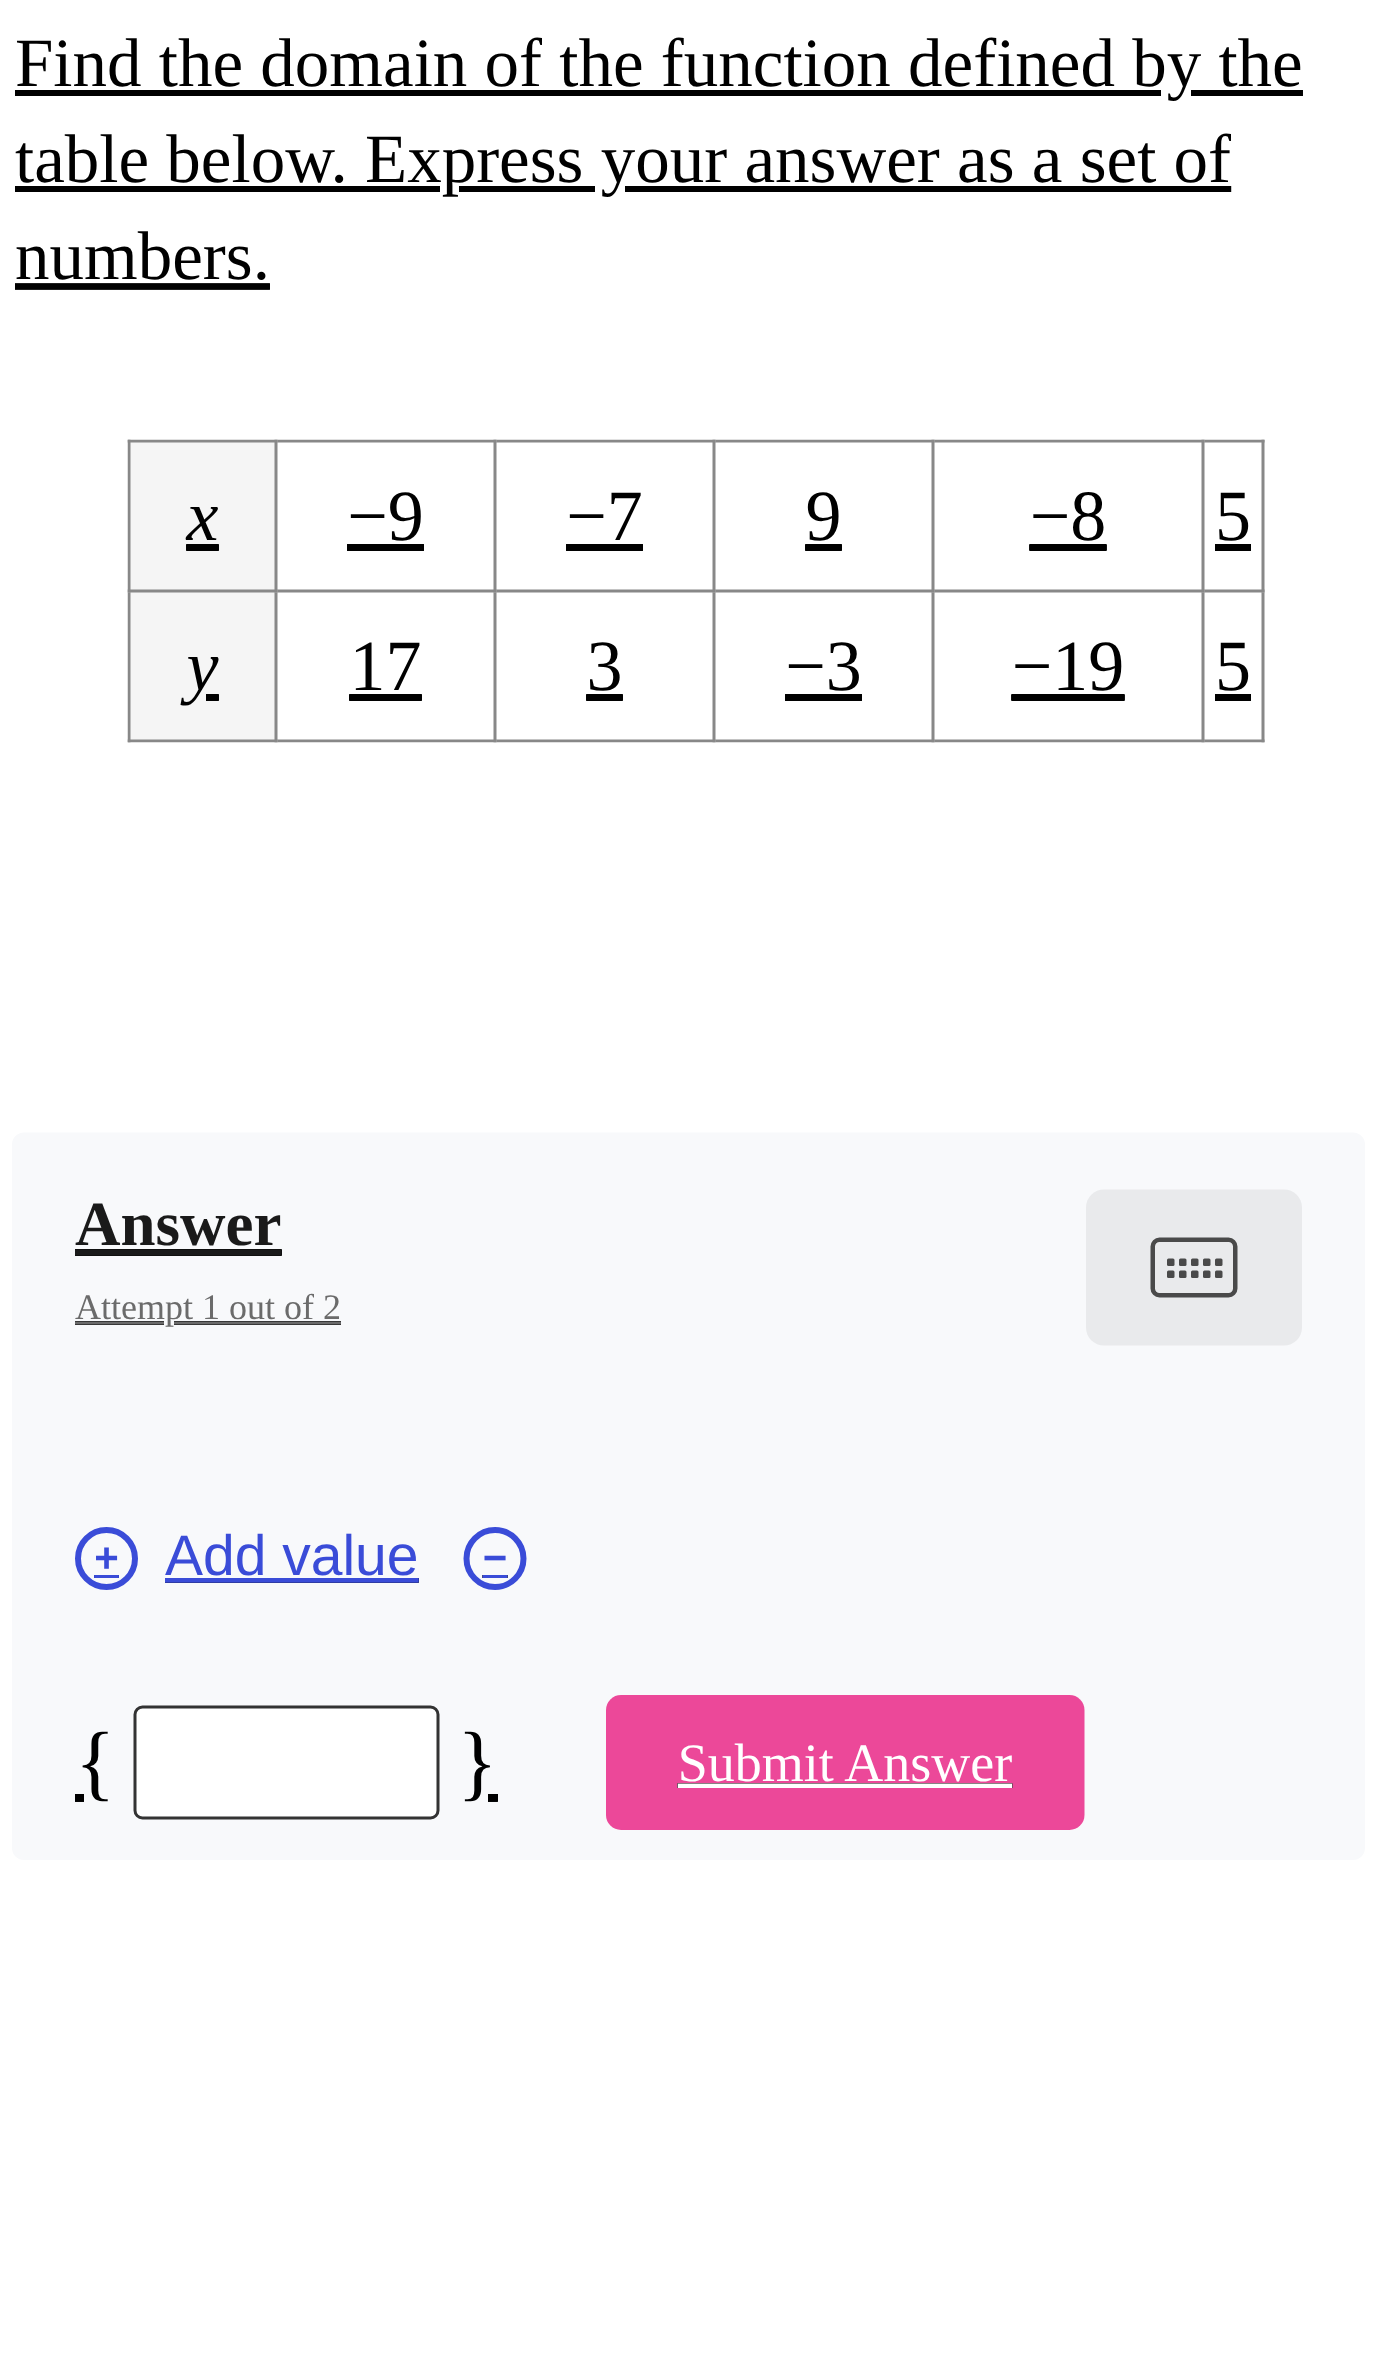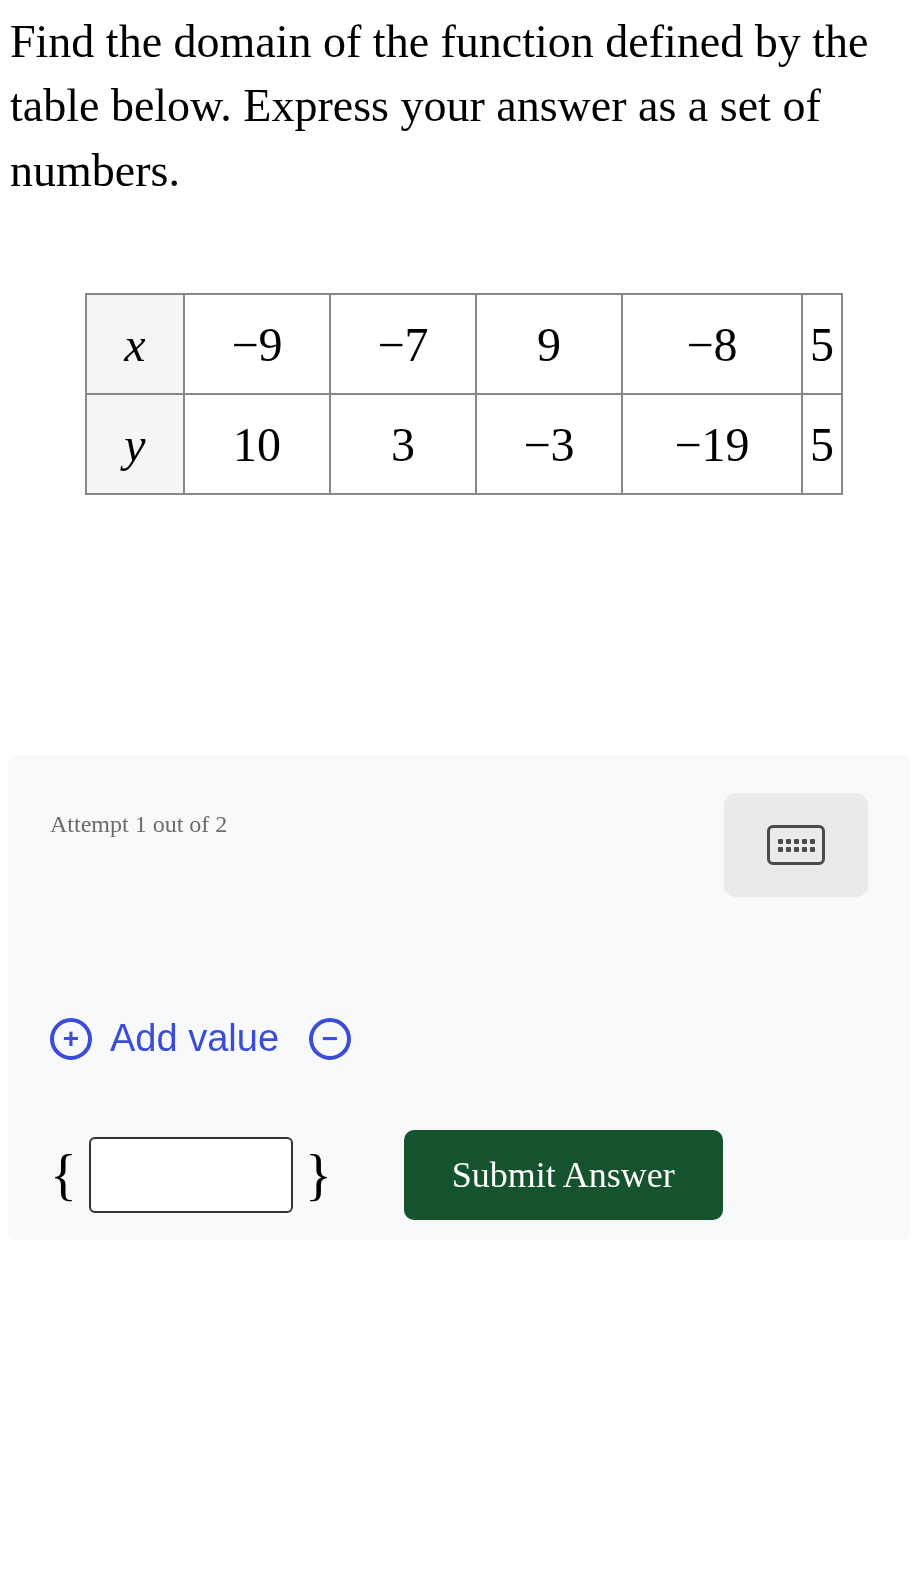--- a/index.html
+++ b/index.html
@@ -1,18 +1,19 @@
 <!DOCTYPE html>
 <html><head>
   <meta charset="utf-8">
   <style>
     * {
       margin: 0;
       padding: 0;
       box-sizing: border-box;
+      text-decoration: underline;
     }
     body {
       font-family: Georgia, 'Times New Roman', serif;
       background: #fff;
       width: 918px;
       padding: 0;
     }
     .question-text {
       font-size: 46px;
       line-height: 1.4;
@@ -146,21 +147,21 @@
     .answer-input {
       width: 204px;
       height: 76px;
       border: 2px solid #333;
       border-radius: 6px;
       font-size: 32px;
       padding: 0 12px;
       font-family: Georgia, serif;
     }
     .submit-btn {
-      background: #14532d;
+      background: #ec4899;
       color: #fff;
       font-size: 36px;
       padding: 24px 48px;
       border: none;
       border-radius: 10px;
       cursor: pointer;
       margin-left: 60px;
       font-family: Georgia, serif;
     }
   </style>
@@ -175,33 +176,34 @@
         <tr>
       <td class="row-header">x</td>
       <td class="cell-1">−9</td>
       <td class="cell-2">−7</td>
       <td class="cell-3">9</td>
       <td class="cell-4">−8</td>
       <td class="cell-5">5</td>
     </tr>
     <tr>
       <td class="row-header">y</td>
-      <td class="cell-1">10</td>
+      <td class="cell-1">17</td>
       <td class="cell-2">3</td>
       <td class="cell-3">−3</td>
       <td class="cell-4">−19</td>
       <td class="cell-5">5</td>
     </tr>
   </tbody>
     </table>
 </div>
 
 <div class="answer-section">
   <div class="answer-header-row">
     <div>
+      <div class="answer-title">Answer</div>
       <div class="attempt-text">Attempt 1 out of 2</div>
     </div>
     <div class="keyboard-btn">
       <div class="keyboard-icon-box">
         <div class="key-row">
           <div class="key-dot"></div>
             <div class="key-dot"></div>
             <div class="key-dot"></div>
             <div class="key-dot"></div>
             <div class="key-dot"></div>

